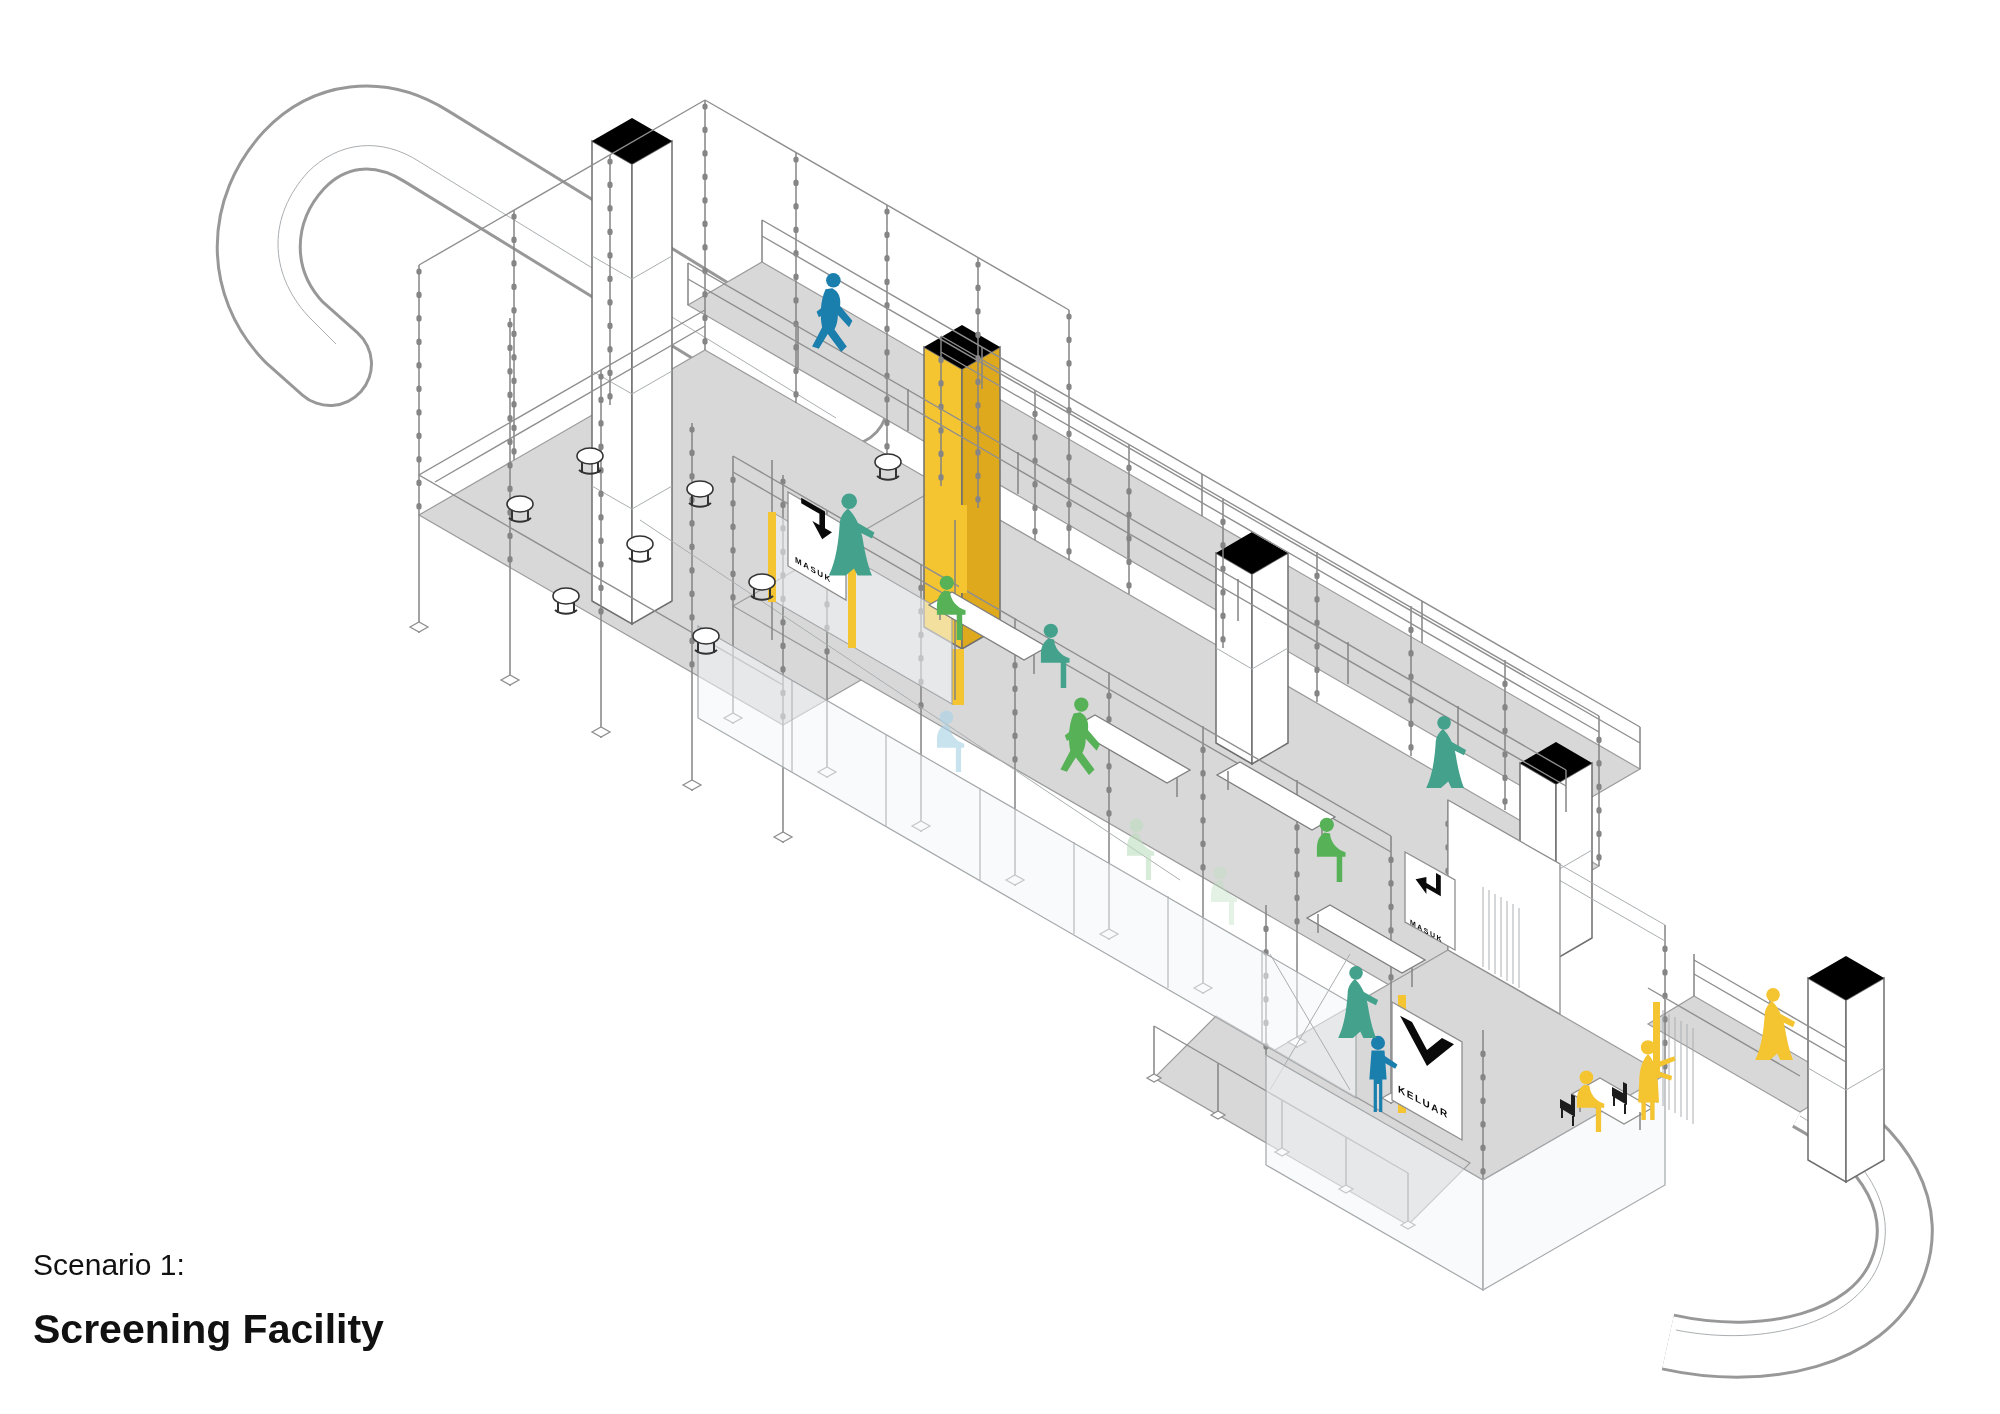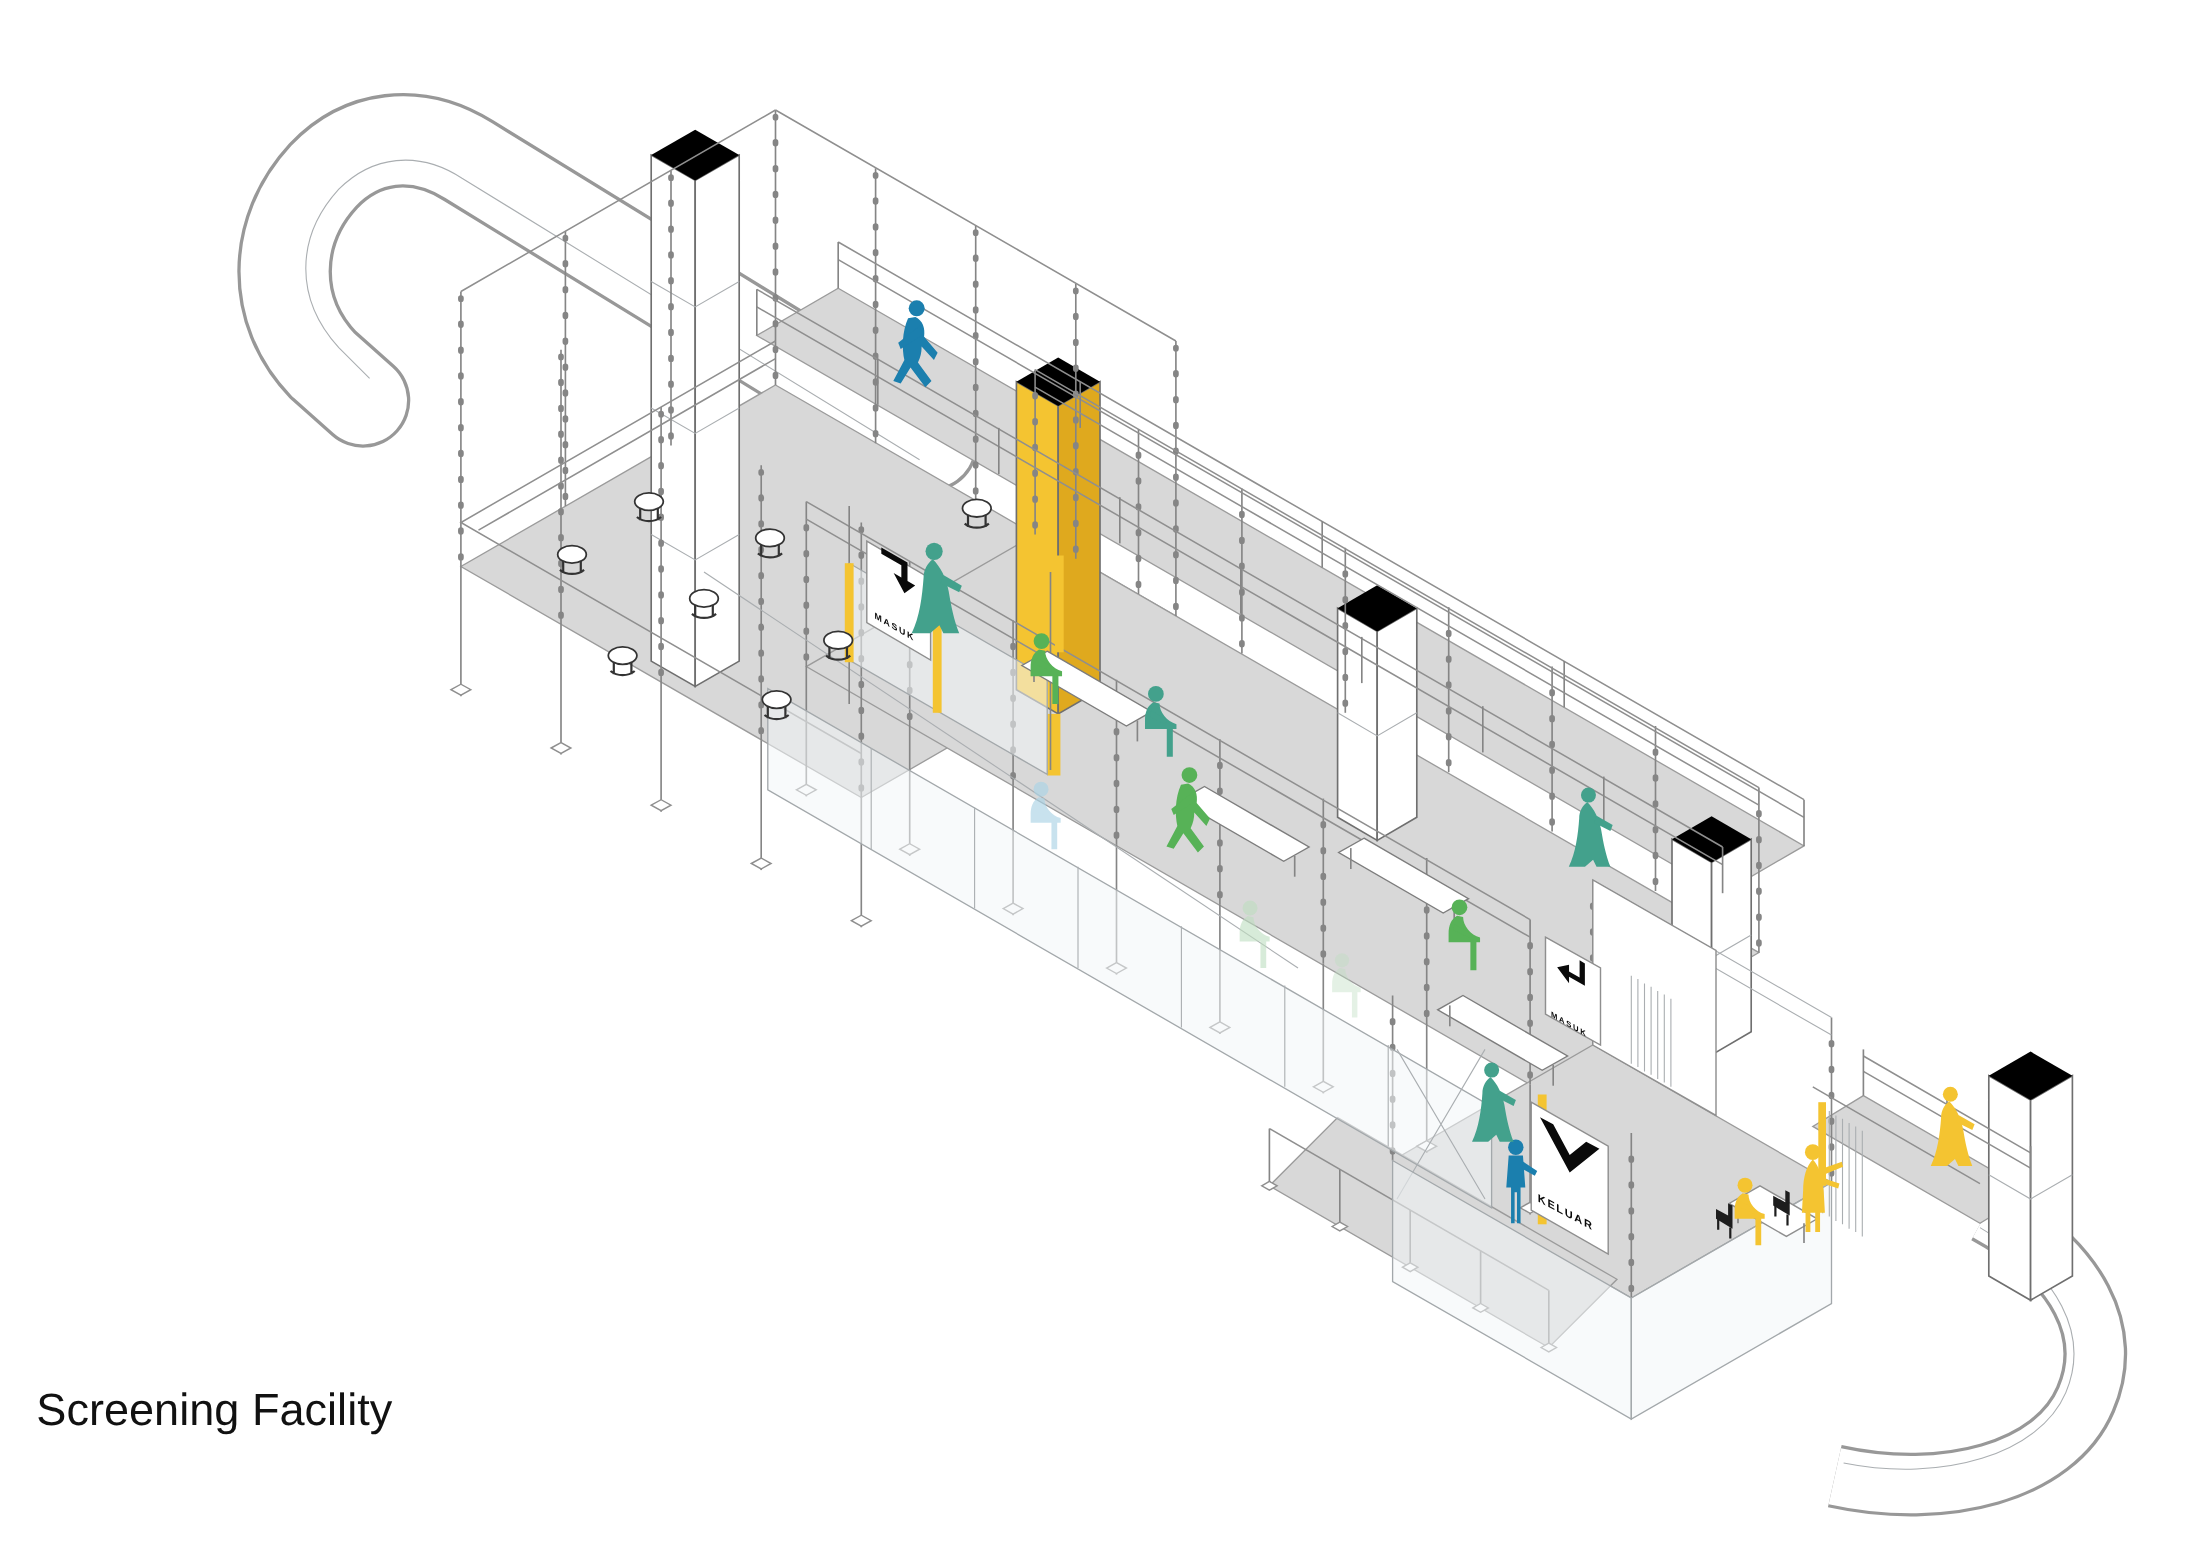--- a/index.html
+++ b/index.html
@@ -10,21 +10,21 @@
   .lt{fill:none;stroke:#aaaeb1;stroke-width:1}
   .wf{fill:#ffffff;stroke:#8f8f8f;stroke-width:1.3}
   .tf{stroke:#6f6f6f;stroke-width:1.5}
   .gl{fill:rgba(242,245,247,0.55);stroke:#a3a8ab;stroke-width:1.2}
   .pl{stroke:#858585;stroke-width:1.5}
   .pb{stroke:#858585;stroke-width:5.2;stroke-dasharray:1.5 22;stroke-linecap:round;fill:none}
   .dk{stroke:#9b9b9b;stroke-width:1.2}
   .sg{font-weight:700;letter-spacing:1.5px}
   #title{position:absolute;left:33px;top:1248px;color:#111;}
   #title .t1{font-size:30px;font-weight:400;}
-  #title .t2{font-size:41px;font-weight:400;margin-top:10px;}
+  #title .t2{font-size:41px;font-weight:700;margin-top:24px;}
 </style>
 </head>
 <body>
 
 <div id="stage">
 <svg width="2000" height="1414" viewBox="0 0 2000 1414">
   <defs>
     <g id="fig-walk">
       <circle cx="3" cy="-64" r="6.5"></circle>
       <path d="M 2,-57 C 8,-54 10,-48 9,-41 L 20,-28 17,-22 7,-33 C 7,-28 6,-24 4,-20 L 15,-5 10,0 -2,-16 -10,-3 -16,-5 -7,-22 C -9,-31 -9,-45 -4,-56 Z"></path>
@@ -333,15 +333,16 @@
     <use href="#fig-sit" transform="translate(1318,882) scale(-1.1,1.1)"></use>
   </g>
   <g fill="#f4c431">
     <use href="#fig-sit" transform="translate(1578,1132) scale(-1.05,1.05)"></use>
     <use href="#fig-standdress" transform="translate(1648,1120) scale(1.1)"></use>
     <use href="#fig-dress" transform="translate(1772,1062) scale(1.05)"></use>
   </g>
 </svg>
 
 <div id="title">
+  <div class="t1">Scenario 1:</div>
   <div class="t2">Screening Facility</div>
 </div>
 </div>
 
 </body></html>

